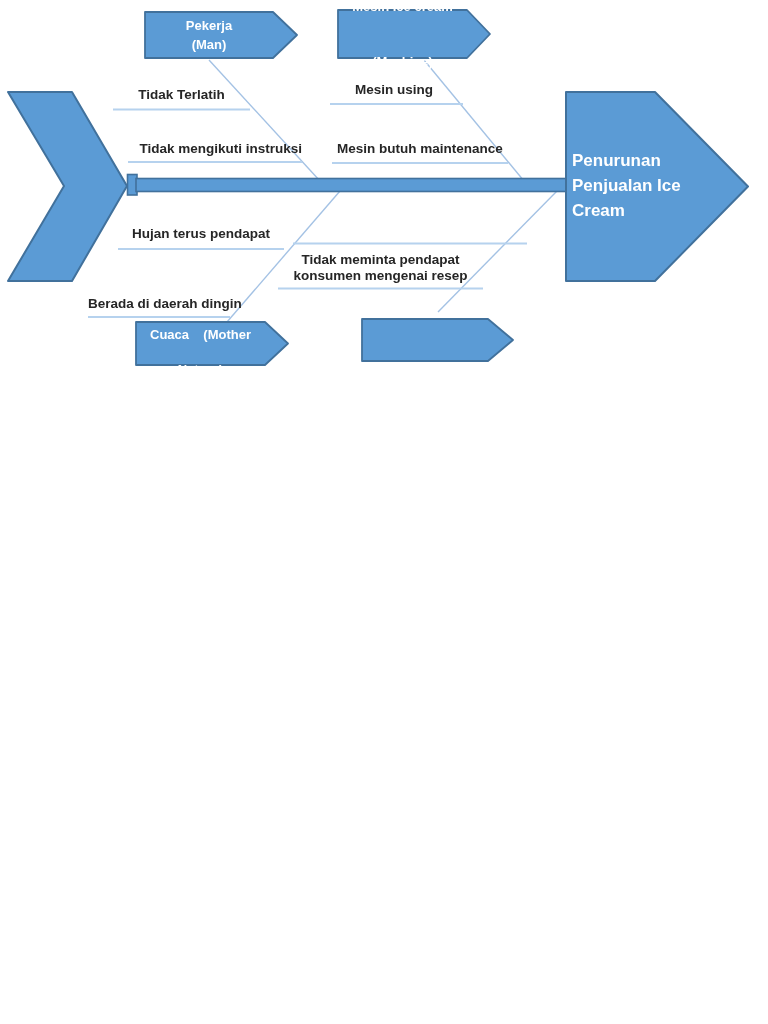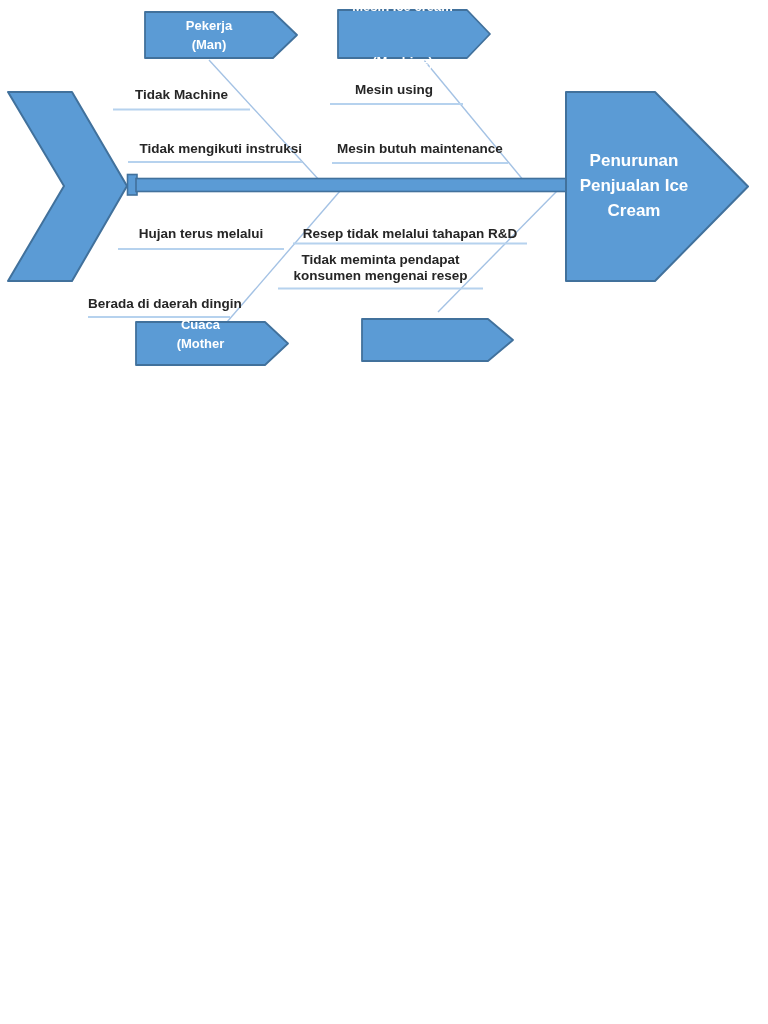--- a/index.html
+++ b/index.html
@@ -24,27 +24,27 @@
   .lbl.wrap{white-space:normal;}
   .cat{
     position:absolute;
     color:#ffffff;
     font-weight:bold;
     font-size:13px;
     line-height:19px;
     text-align:center;
     display:flex;flex-direction:column;justify-content:center;
   }
-  .cat .row{display:flex;justify-content:space-between;padding:16px 14px;flex-direction:column;}
+  .cat .row{display:flex;justify-content:space-between;padding:16px 14px;}
   .head-label{
     position:absolute;
     left:572px;top:148px;width:124px;
     color:#ffffff;font-weight:bold;
     font-size:17px;line-height:25px;
-    text-align:center;
+    text-align:left;
   }
 </style>
 </head>
 <body>
 
 <div class="page">
 
   <svg class="layer" viewBox="0 0 768 1024">
 
     <line x1="209" y1="60" x2="320" y2="181" stroke="#a4c2e4" stroke-width="1.4"></line>
@@ -88,25 +88,24 @@
     <div class="row">
       <span>Cuaca</span>
       <span>(Mother</span>
     </div>
     <div>Nature)</div>
   </div>
 
 
   <div class="head-label wrap" style="white-space:normal;">Penurunan Penjualan Ice Cream</div>
 
-  <div class="lbl center" style="left:113px;top:87px;width:137px;">Tidak Machine</div>
+  <div class="lbl center" style="left:113px;top:87px;width:137px;">Tidak Terlatih</div>
   <div class="lbl center" style="left:128px;top:141px;width:174px;text-align:right;">Tidak mengikuti instruksi</div>
 
   <div class="lbl" style="left:339px;top:82px;padding-left:16px;">Mesin using</div>
   <div class="lbl center" style="left:332px;top:141px;width:176px;">Mesin butuh maintenance</div>
 
-  <div class="lbl center" style="left:118px;top:226px;width:166px;">Hujan terus melalui</div>
+  <div class="lbl center" style="left:118px;top:226px;width:166px;">Hujan terus pendapat</div>
   <div class="lbl center" style="left:88px;top:296px;width:142px;">Berada di daerah dingin</div>
 
-  <div class="lbl center" style="left:293px;top:226px;width:234px;">Resep tidak melalui tahapan R&amp;D</div>
   <div class="lbl center wrap" style="left:278px;top:252px;width:205px;line-height:16px;">Tidak meminta pendapat konsumen mengenai resep</div>
 
 </div>
 
 </body></html>

